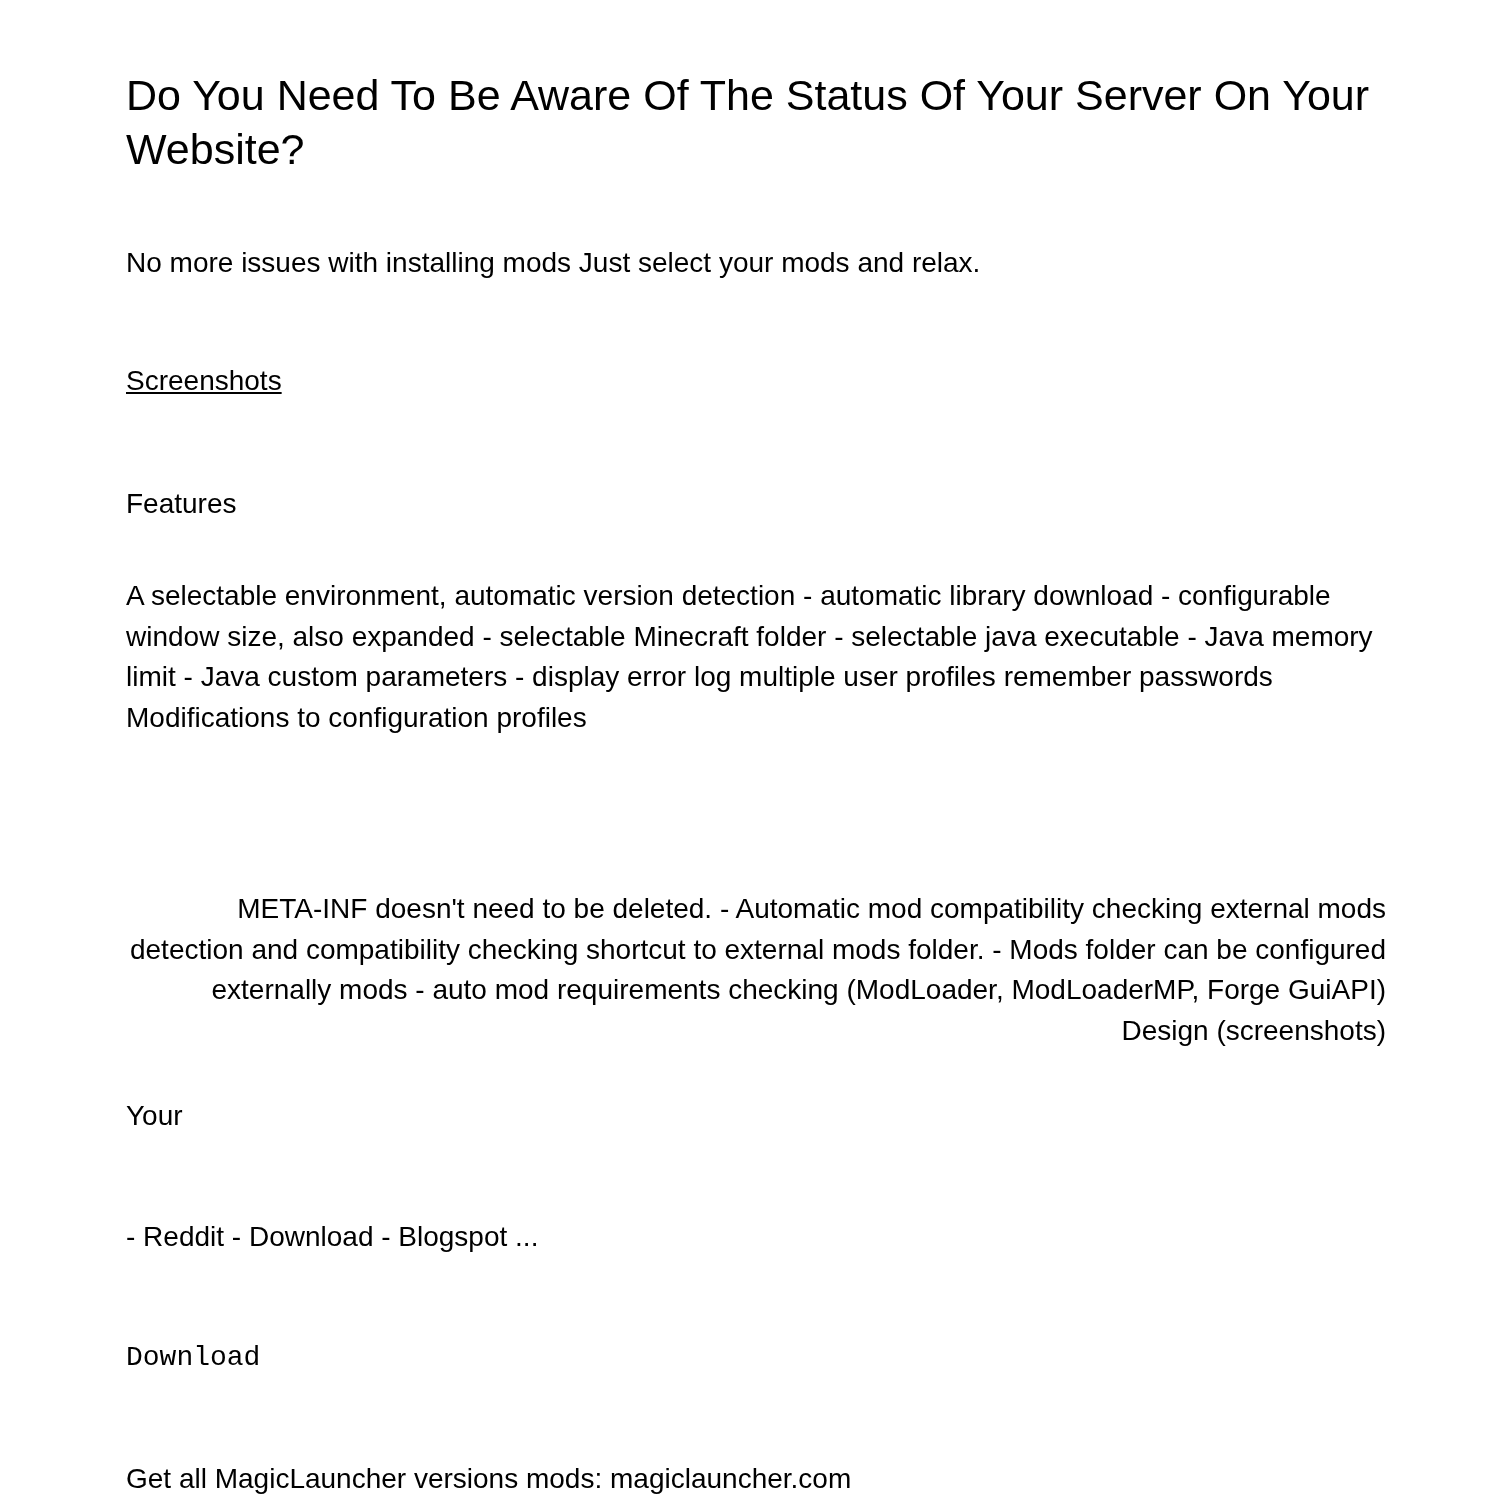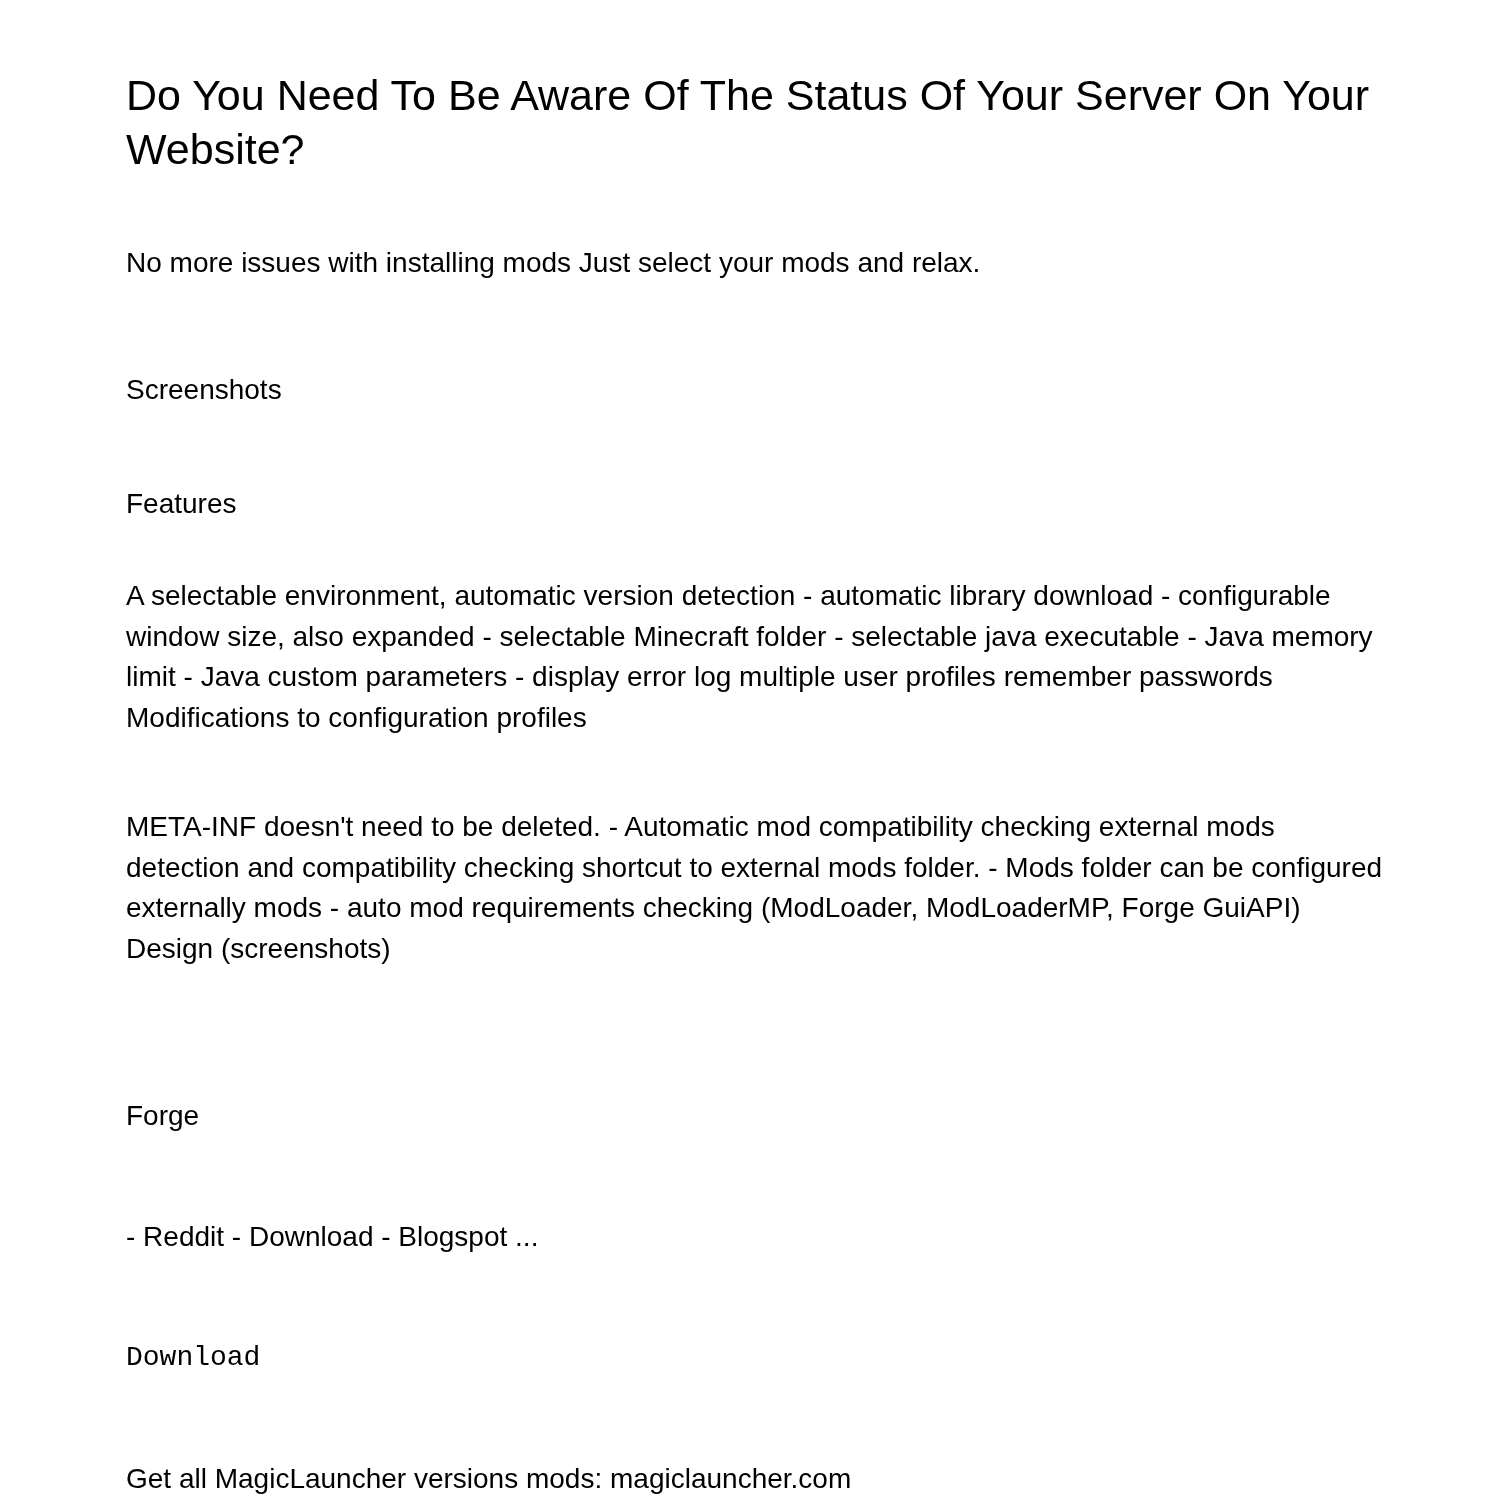--- a/index.html
+++ b/index.html
@@ -41,28 +41,28 @@
     }
   </style>
 </head>
 <body>
 
 <div class="page">
   <h1 class="title">Do You Need To Be Aware Of The Status Of Your Server On Your Website?</h1>
 
   <p class="para" style="top:243px;">No more issues with installing mods Just select your mods and relax.</p>
 
-  <p class="para" style="top:370px;">Screenshots</p>
+  <p class="para" style="top:361px;text-decoration:underline;">Screenshots</p>
 
   <p class="para" style="top:472px;margin-top:12px;">Features</p>
 
   <p class="para" style="top:576px;">A selectable environment, automatic version detection - automatic library download - configurable window size, also expanded - selectable Minecraft folder - selectable java executable - Java memory limit - Java custom parameters - display error log multiple user profiles remember passwords Modifications to configuration profiles</p>
 
-  <p class="para" style="top:807px;">META-INF doesn't need to be deleted. - Automatic mod compatibility checking external mods detection and compatibility checking shortcut to external mods folder. - Mods folder can be configured externally mods - auto mod requirements checking (ModLoader, ModLoaderMP, Forge GuiAPI) Design (screenshots)</p>
+  <p class="para" style="top:889px;text-align:right;">META-INF doesn't need to be deleted. - Automatic mod compatibility checking external mods detection and compatibility checking shortcut to external mods folder. - Mods folder can be configured externally mods - auto mod requirements checking (ModLoader, ModLoaderMP, Forge GuiAPI) Design (screenshots)</p>
 
-  <p class="para" style="top:1096px;">Forge</p>
+  <p class="para" style="top:1096px;">Your</p>
 
   <p class="para" style="top:1217px;">- Reddit - Download - Blogspot ...</p>
 
   <p class="para" style="top:1338px;font-family:Liberation Mono, monospace;">Download</p>
 
   <p class="para" style="top:1459px;">Get all MagicLauncher versions mods: magiclauncher.com</p>
 </div>
 
 </body></html>

